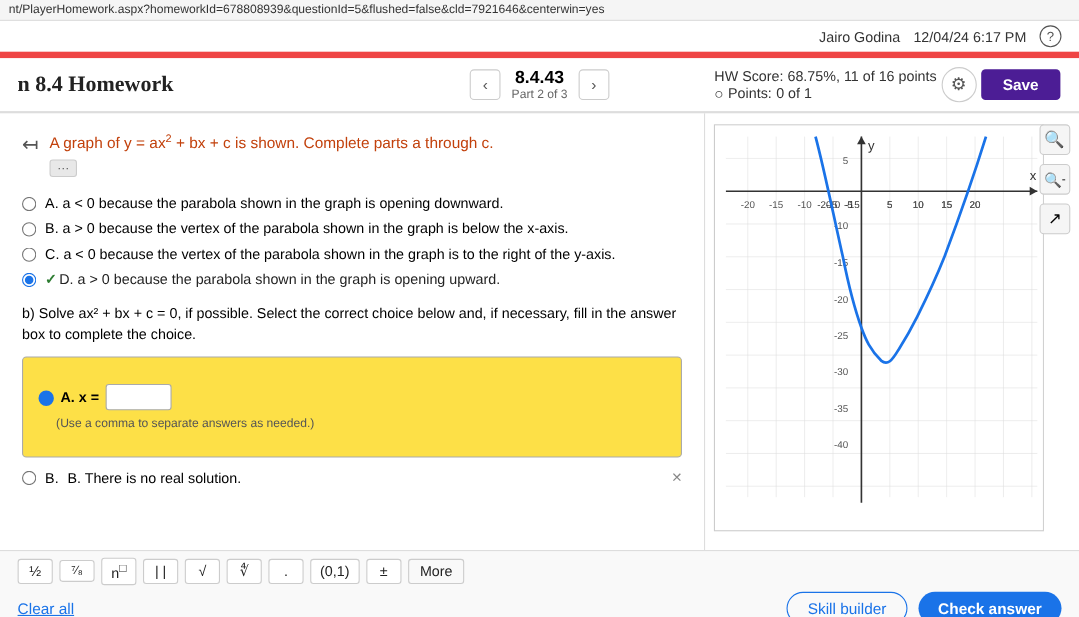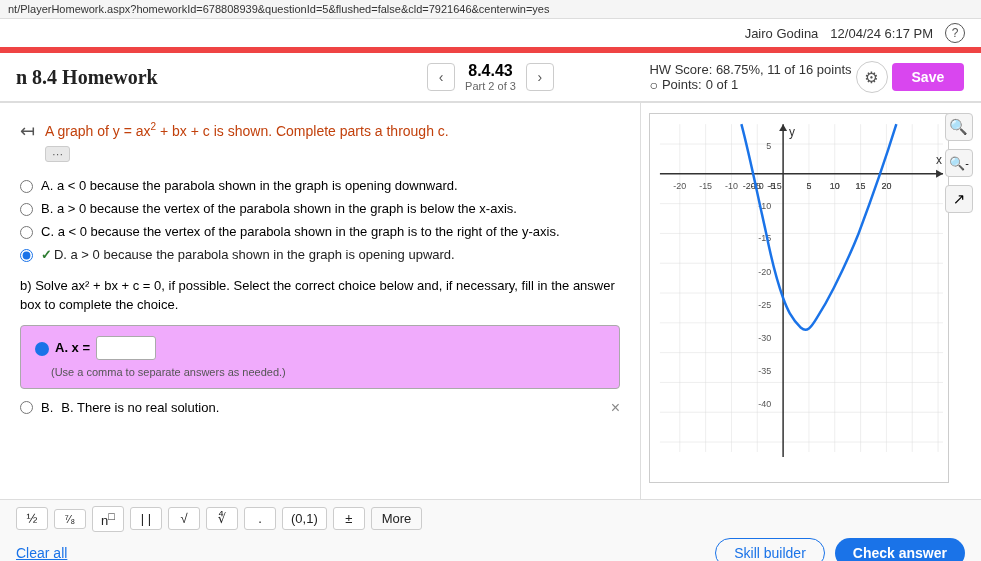--- a/index.html
+++ b/index.html
@@ -49,21 +49,21 @@
     .header-right { display: flex; align-items: center; gap: 4px; flex: 1; justify-content: center; }
     .hw-score { font-size: 13px; color: #333; }
     .hw-score .pts { display: flex; align-items: center; gap: 4px; }
     .circle-o { font-size: 14px; color: #333; }
     .gear-btn {
       background: none; border: 1px solid #ccc; border-radius: 50%;
       width: 32px; height: 32px; cursor: pointer; font-size: 16px; color: #555;
       display: flex; align-items: center; justify-content: center;
     }
     .save-btn {
-      background: #d946ef; color: #fff; border: none; border-radius: 4px;
+      background: #4c1d95; color: #fff; border: none; border-radius: 4px;
       padding: 6px 20px; font-size: 14px; cursor: pointer; font-weight: bold;
     }
 
     .main-content {
       display: flex;
       height: calc(561px - 90px);
     }
 
     .question-panel {
       flex: 1;
@@ -90,22 +90,22 @@
 
     .radio-group { display: flex; flex-direction: column; gap: 8px; margin-bottom: 14px; }
     .radio-option { display: flex; align-items: center; gap: 8px; font-size: 13px; cursor: pointer; }
     .radio-option input[type=radio] { margin-top: 2px; accent-color: #1a73e8; }
     .radio-option.selected { color: #222; }
     .checkmark-d { color: #2e7d32; font-weight: bold; margin-right: 2px; }
 
     .part-b-text { font-size: 13px; margin-bottom: 10px; line-height: 1.5; }
 
     .answer-box {
-      border: 1px solid #aaa; border-radius: 4px; padding: 10px 14px;
-      margin-bottom: 10px; background: #f0abfc;
+      border: 1px solid #aaa; border-radius: 4px; padding: 24px 14px;
+      margin-bottom: 10px; background: #fde047;
     }
     .answer-row { display: flex; align-items: center; gap: 6px; margin-bottom: 6px; }
     .answer-label { font-size: 13px; font-weight: bold; }
     .answer-input {
       border: 1px solid #aaa; border-radius: 3px; padding: 2px 6px;
       font-size: 13px; width: 60px; height: 24px;
     }
     .radio-filled {
       width: 14px; height: 14px; border-radius: 50%;
       background: #1a73e8; border: 2px solid #1a73e8;

